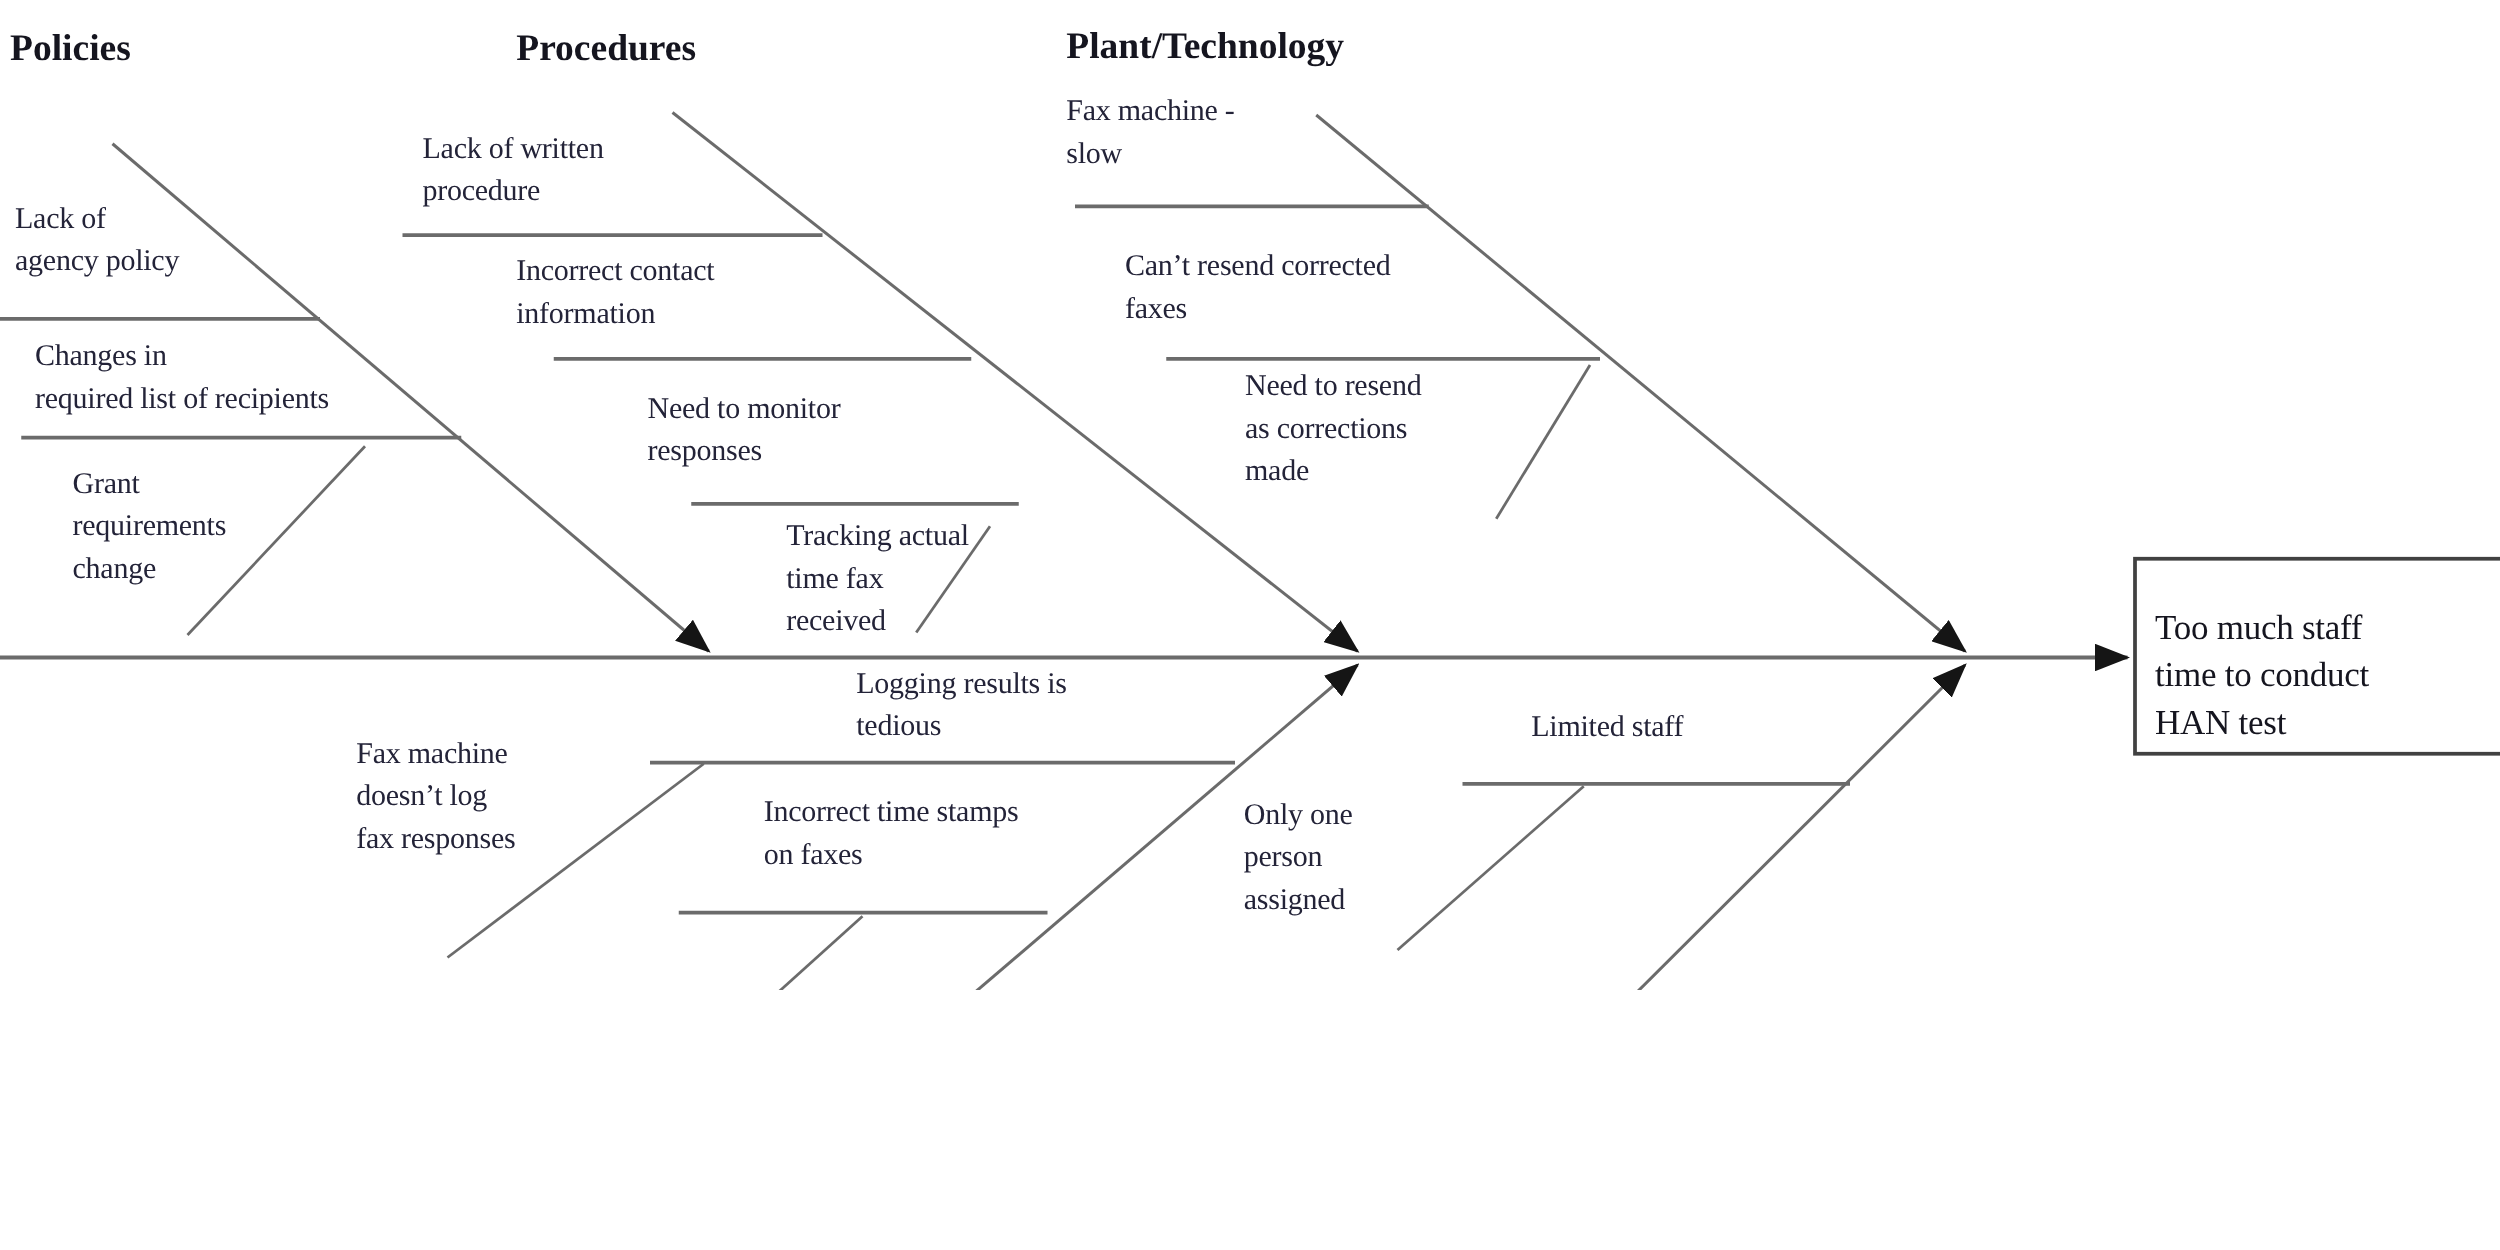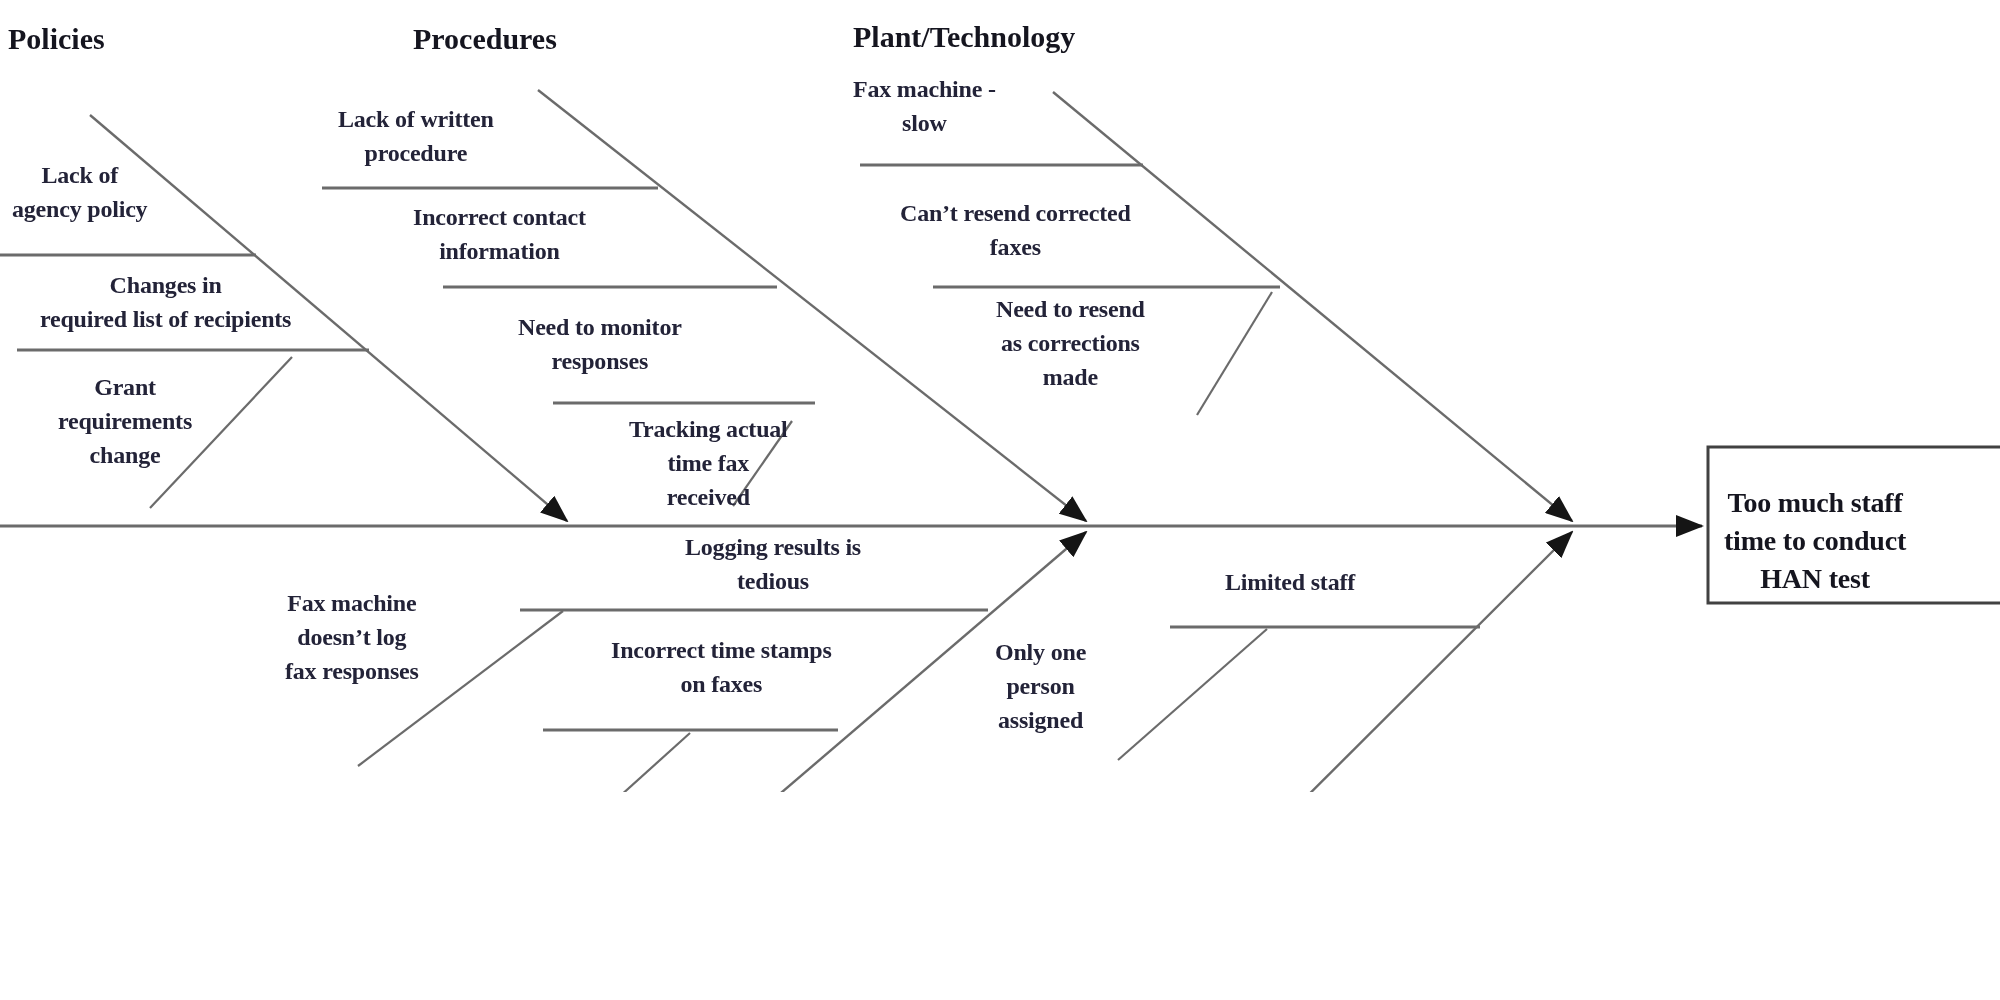--- a/index.html
+++ b/index.html
@@ -1,30 +1,30 @@
 <!DOCTYPE html>
 <html style="--bg: #ffffff; --line: #6b6b6b; --arrow: #151515; --box: #414141; --text: #232338; --title: #15151f;"><head>
 <meta charset="utf-8">
 <style>
   html,body{margin:0;padding:0;background:#fff;}
   .stage{
     position:relative;width:2000px;height:792px;background:var(--bg,#ffffff);
-    overflow:hidden;font-family:"Liberation Serif","DejaVu Serif",serif;text-align:center;
+    overflow:hidden;font-family:"Liberation Serif","DejaVu Serif",serif;
   }
   .stage svg{position:absolute;left:0;top:0;}
   line{stroke:var(--line,#6b6b6b);fill:none;}
   .spine{stroke-width:3.2px;}
   .bone{stroke-width:2.4px;}
   .sub{stroke-width:3px;}
   .twig{stroke-width:2.2px;}
   .ebox{fill:#ffffff;stroke:var(--box,#414141);stroke-width:3px;}
   .arrowhead{fill:var(--arrow,#151515);stroke:none;}
   .lbl{
     position:absolute;white-space:pre-line;color:var(--text,#232338);
-    font-size:24px;font-weight:700;line-height:1.42;letter-spacing:-0.2px;
+    font-size:24px;font-weight:400;line-height:1.42;letter-spacing:-0.2px;
   }
   .t{
     font-size:30px;font-weight:700;color:var(--title,#15151f);
     line-height:1.1;letter-spacing:0;
   }
   .fx{font-size:28px;line-height:1.36;color:var(--title,#15151f);margin-top:28px;}
 </style>
 </head>
 <body>
 
@@ -72,21 +72,21 @@
   </svg>
 
   <div class="lbl t" style="left:8px;top:22px">Policies</div>
   <div class="lbl t" style="left:413px;top:22px">Procedures</div>
   <div class="lbl t" style="left:853px;top:20px">Plant/Technology</div>
   <div class="lbl t" style="left:372px;top:942px">Measurement</div>
   <div class="lbl t" style="left:915px;top:942px">People</div>
 
   <div class="lbl" style="left:12px;top:158px">Lack of
 agency policy</div>
-  <div class="lbl" style="left:40px;top:268px">Changes in
+  <div class="lbl" style="left:28px;top:268px">Changes in
 required list of recipients</div>
   <div class="lbl" style="left:58px;top:370px">Grant
 requirements
 change</div>
 
   <div class="lbl" style="left:338px;top:102px">Lack of written
 procedure</div>
   <div class="lbl" style="left:413px;top:200px">Incorrect contact
 information</div>
   <div class="lbl" style="left:518px;top:310px">Need to monitor

